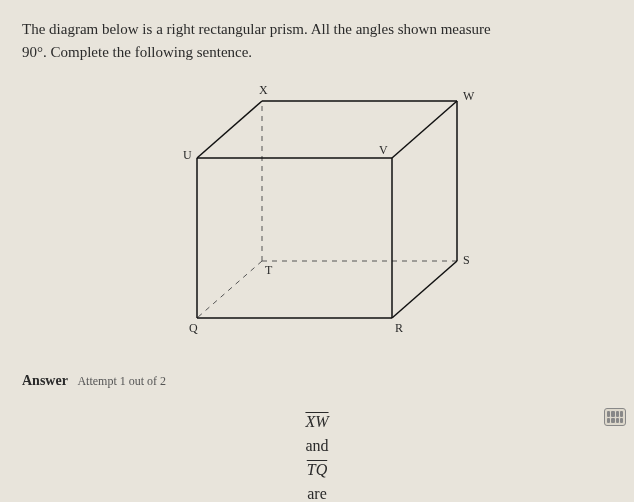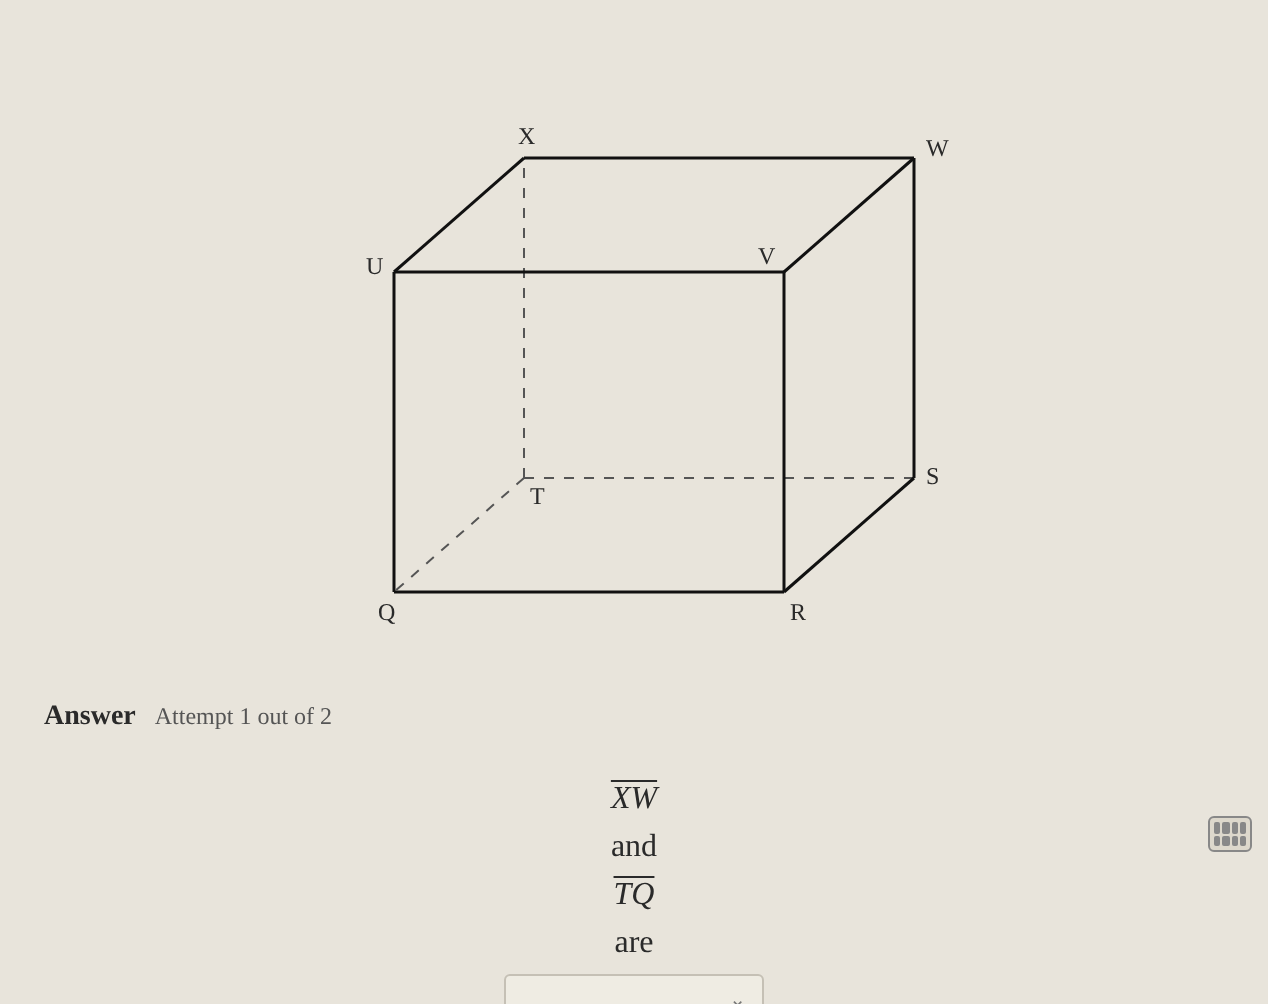--- a/index.html
+++ b/index.html
@@ -101,21 +101,22 @@
     }
     .keypad-icon span {
       background: #888;
       border-radius: 1px;
     }
   </style>
 </head>
 <body>
 
 <div class="question-text">
-  <br>
+  <span>The diagram below is a right rectangular prism. All the angles shown measure</span><br>
+  <span>90°. Complete the following sentence.</span>
 </div>
 
 <div class="diagram-container">
   <div class="diagram">
     <svg width="340" height="260">
 
       <line x1="115" y1="178" x2="310" y2="178" stroke="#555" stroke-width="1" stroke-dasharray="5,5"></line>
       <line x1="115" y1="178" x2="50" y2="235" stroke="#555" stroke-width="1" stroke-dasharray="5,5"></line>
       <line x1="115" y1="178" x2="115" y2="18" stroke="#555" stroke-width="1" stroke-dasharray="5,5"></line>
 

